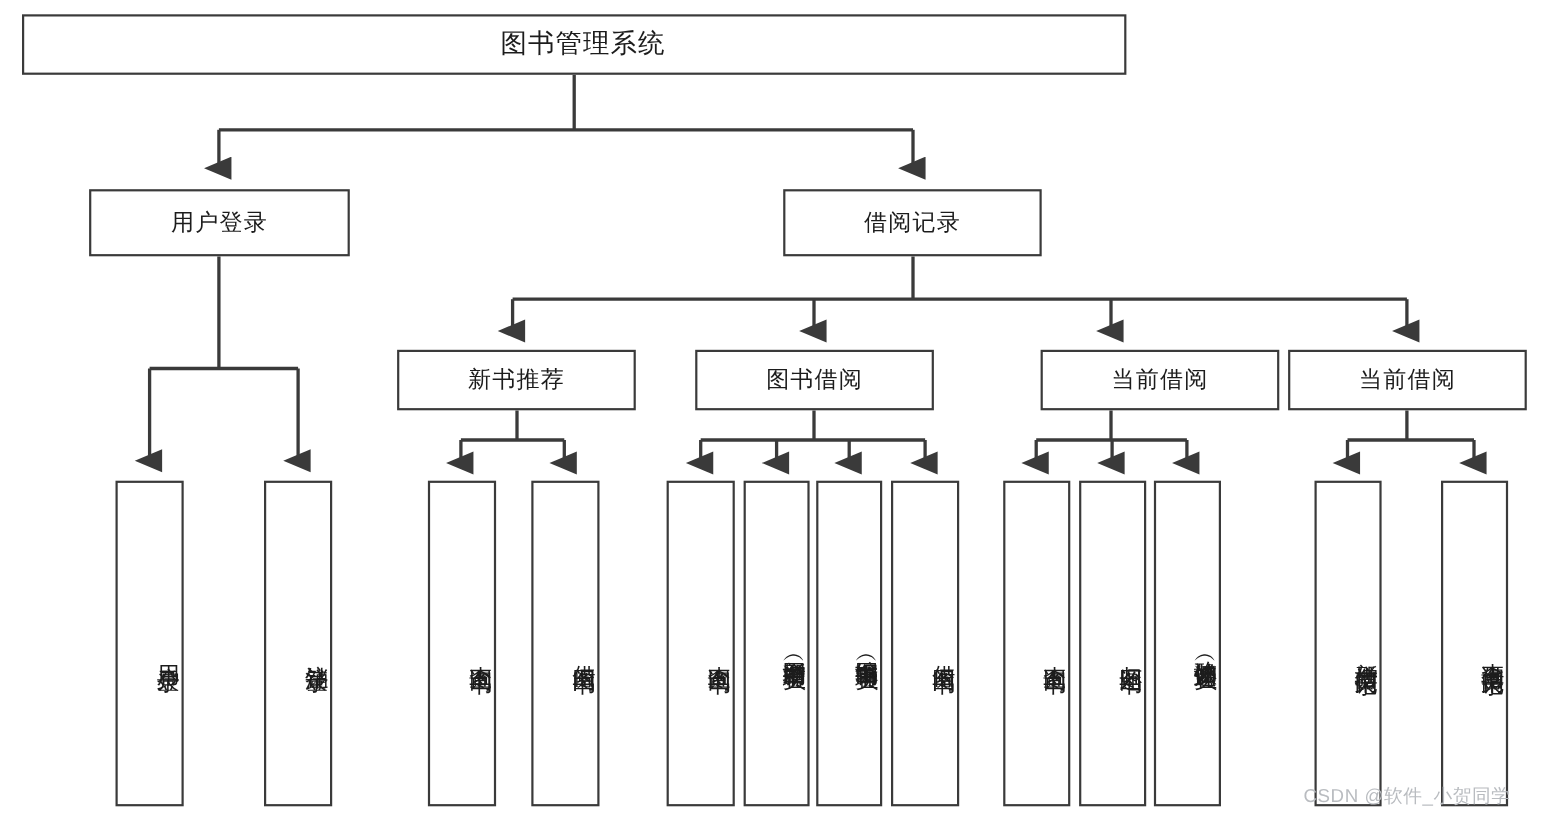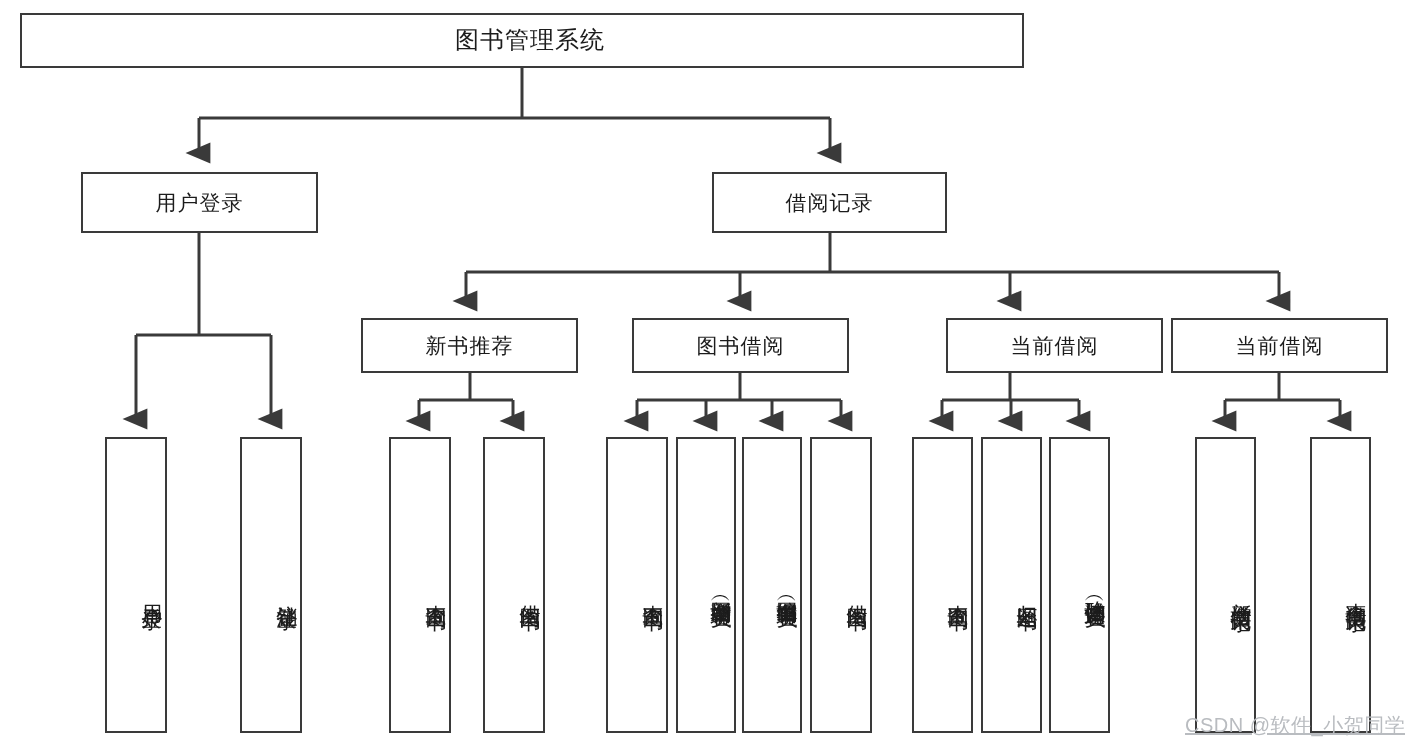--- a/index.html
+++ b/index.html
@@ -57,26 +57,25 @@
     letter-spacing: 1px;
   }
   .node.root {
     font-size: 24px;
     padding-left: 16px;
   }
   .watermark {
     position: absolute;
     left: 1185px;
     top: 712px;
-    font-size: 20px;
+    font-size: 17px;
     color: #b9bcc0;
     letter-spacing: 0.5px;
     white-space: nowrap;
     user-select: none;
-    text-decoration: underline;
   }
 </style>
 </head>
 <body>
 
 <div id="canvas">
 
   <svg id="edges" xmlns="http://www.w3.org/2000/svg">
     <defs>
       <marker id="arrow" markerWidth="10" markerHeight="10" refX="3.2" refY="5" orient="auto" markerUnits="strokeWidth">

